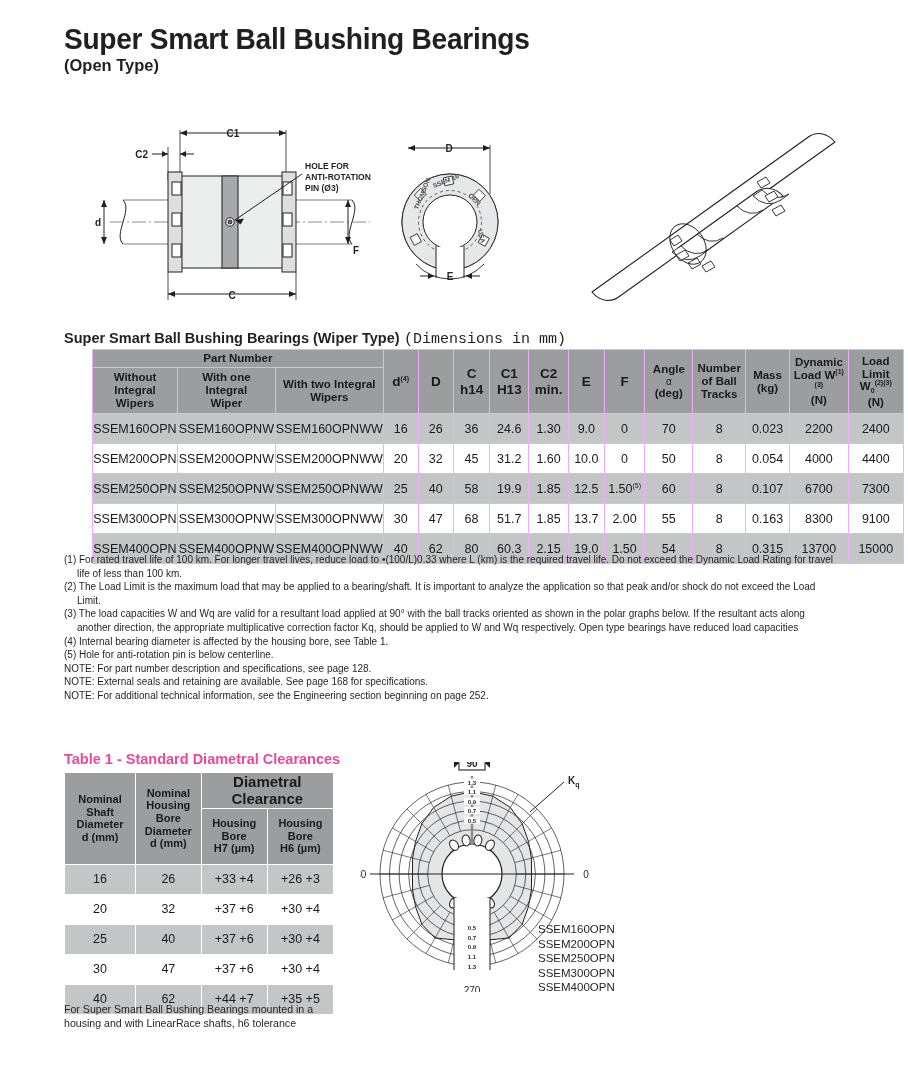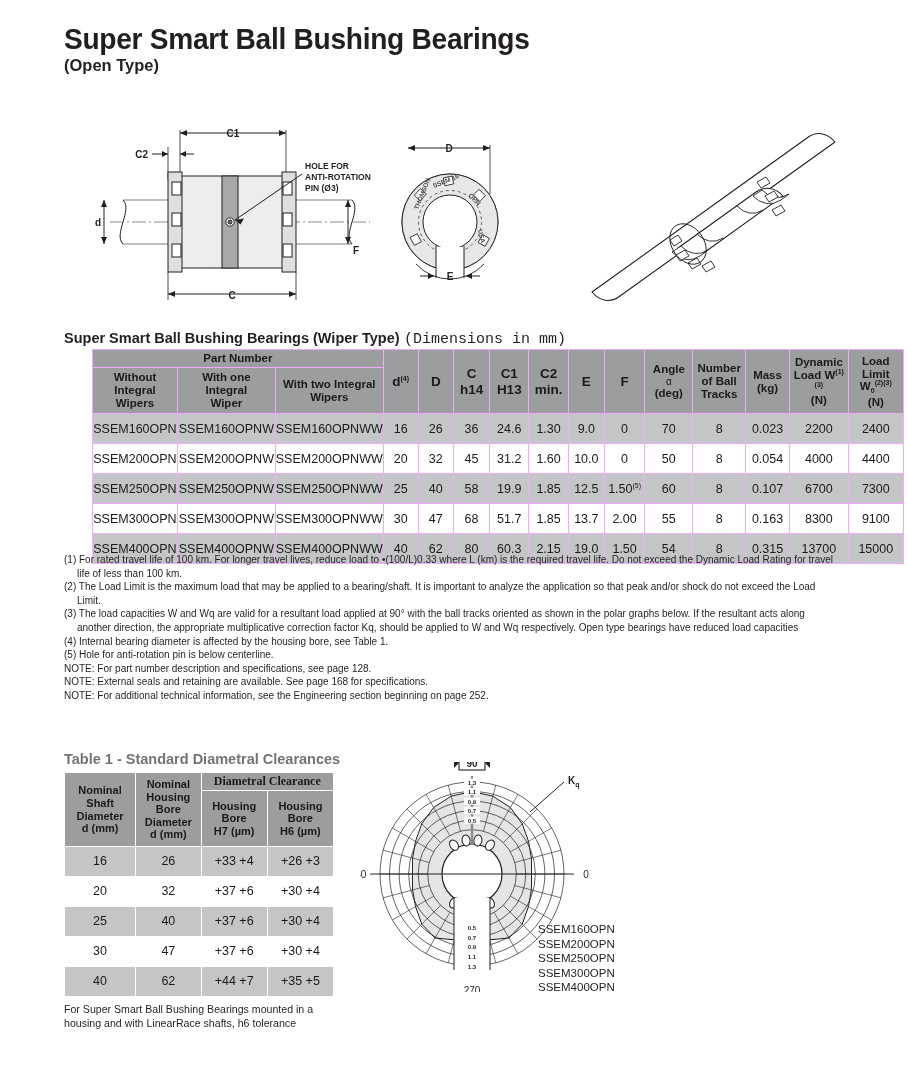--- a/index.html
+++ b/index.html
@@ -67,31 +67,31 @@
     position:absolute; left:64px; top:553px; width:790px;
     font-size:10px; line-height:13.6px; color:#231f20;
   }
   .notes p { margin:0 0 0 0; padding:0; text-indent:0; }
   .notes p.ind { padding-left:13px; }
   .notes .hang { padding-left:13px; text-indent:-13px; }
 
   
   .t1-head {
     position:absolute; left:64px; top:751px;
-    font-size:14.5px; font-weight:bold; color:#737373; white-space:nowrap;
+    font-size:14.5px; font-weight:bold; color:#ec4899; white-space:nowrap;
   }
   .table1 {
     position:absolute; left:64px; top:772px; width:270px;
     font-size:11px;
   }
   .table1 th, .table1 td {
     background:#9b9d9f; color:#1a1a1a; text-align:center; vertical-align:middle;
     font-weight:bold; line-height:1.15; padding:0;
   }
-  .table1 th.grp { height:17px; font-size:12px;font-family:Liberation Serif, serif; }
+  .table1 th.grp { height:17px; font-size:15px; }
   .table1 th.v { height:72px; font-size:11px; padding:0 2px; }
   .table1 th.sub { height:55px; font-size:11px; padding:0 2px; }
   .table1 td { height:29px; font-weight:normal; font-size:12.5px; background:#ffffff; }
   .table1 tr.alt td { background:#c3c5c7; }
 
   .t1-cap {
     position:absolute; left:64px; top:1003px; width:290px;
     font-size:10.6px; line-height:13.6px; color:#231f20;
   }
 

